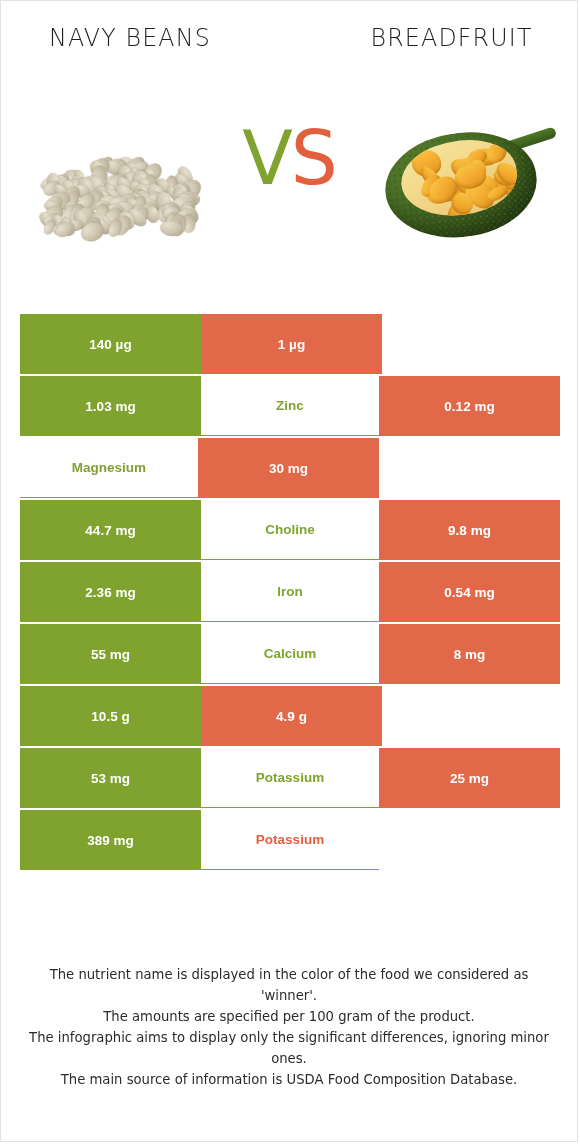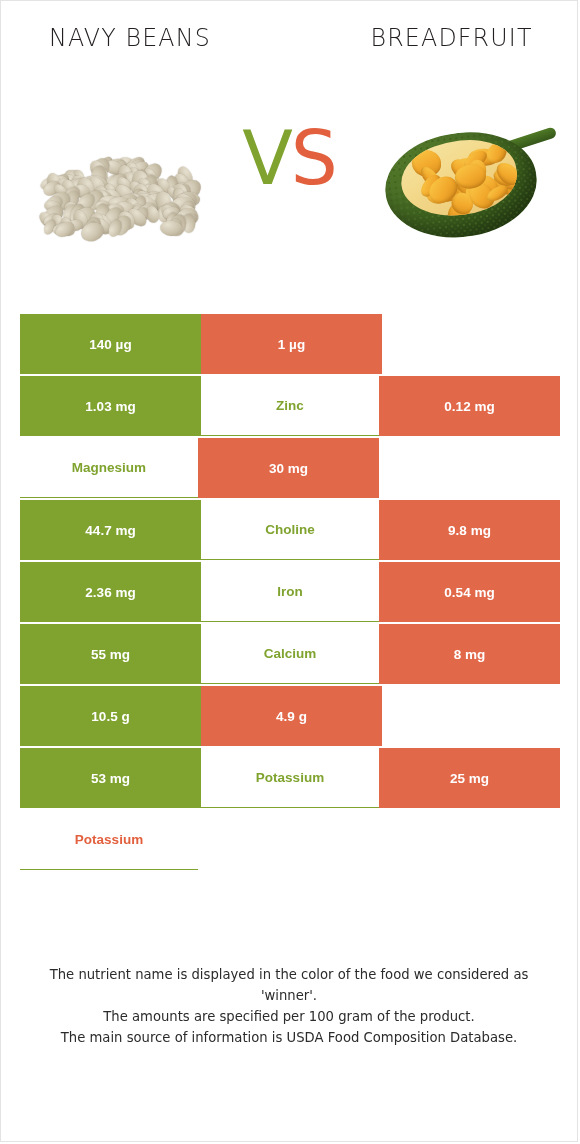--- a/index.html
+++ b/index.html
@@ -412,23 +412,25 @@
       <div class="row">
         <div class="cell left">10.5 g</div>
         <div class="cell right">4.9 g</div>
       </div>
       <div class="row">
         <div class="cell left">53 mg</div>
         <div class="cell mid">Potassium</div>
         <div class="cell right">25 mg</div>
       </div>
       <div class="row">
+        <div class="cell left">389 mg</div>
         <div class="cell mid orange">Potassium</div>
       </div>
     </div>
 
   <div class="footer">
     <div>The nutrient name is displayed in the color of the food we considered as 'winner'.</div>
     <div>The amounts are specified per 100 gram of the product.</div>
+    <div>The infographic aims to display only the significant differences, ignoring minor ones.</div>
     <div>The main source of information is USDA Food Composition Database.</div>
   </div>
 
 </div>
 
 </body></html>

